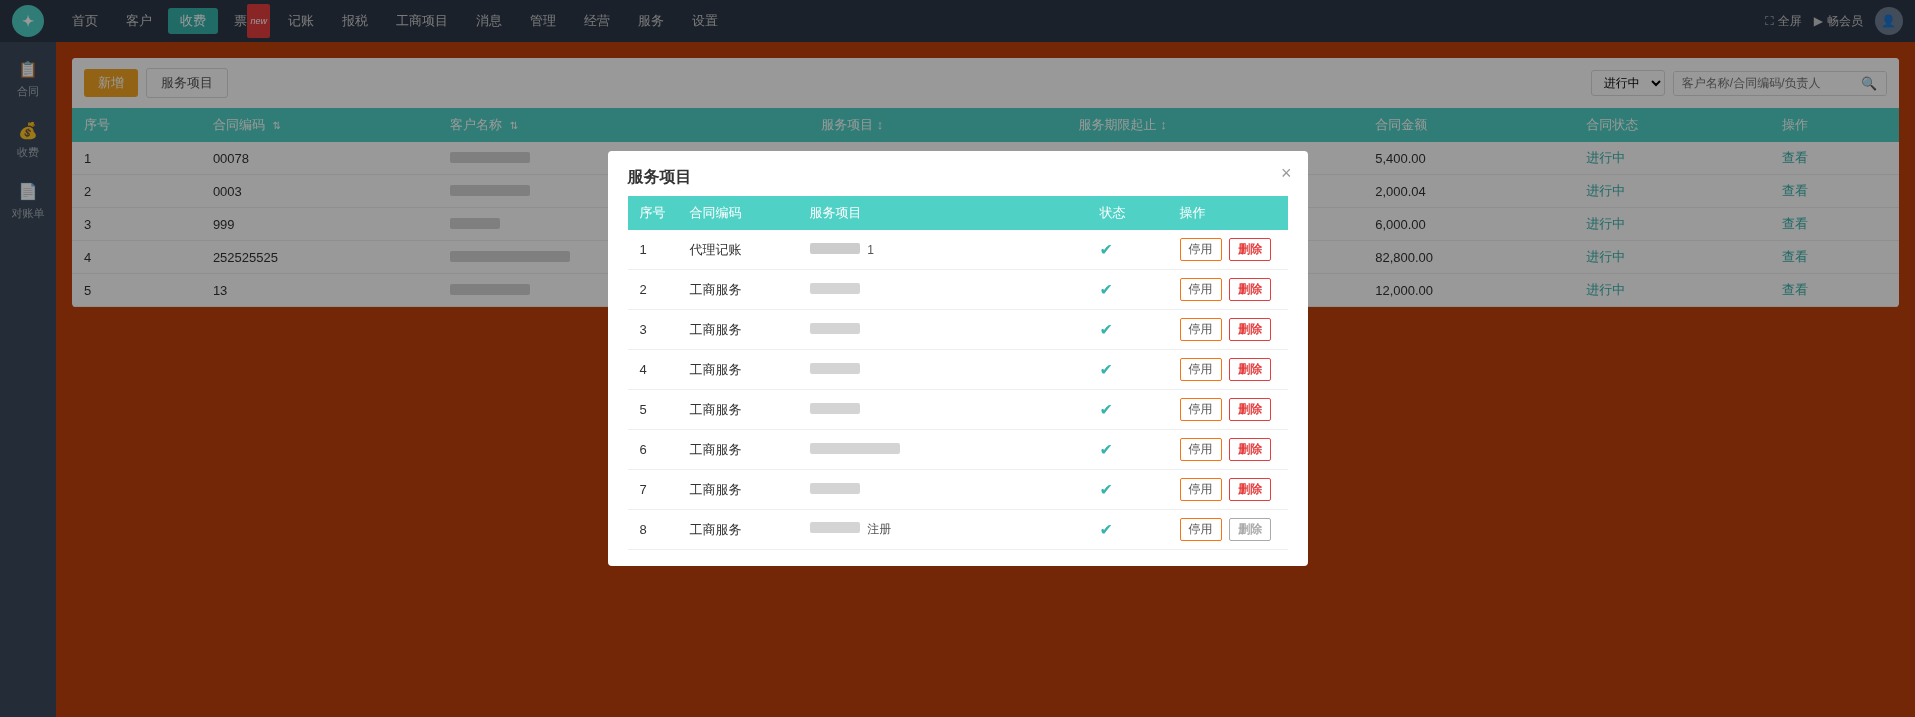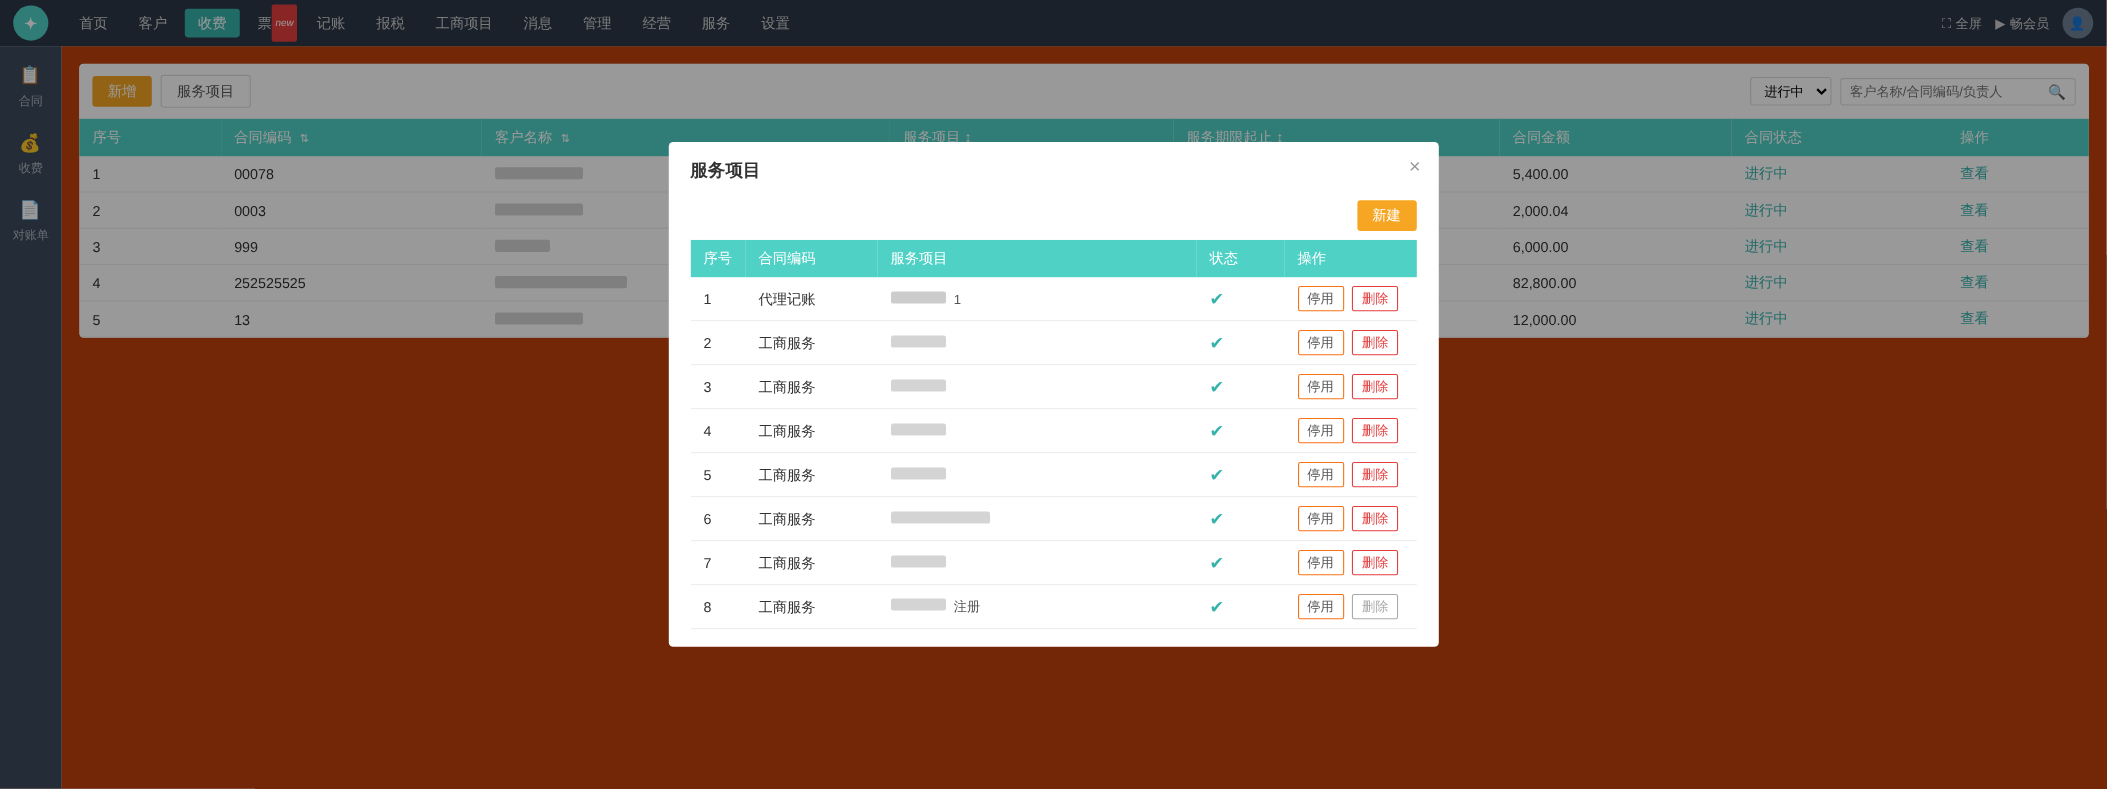--- a/index.html
+++ b/index.html
@@ -111,21 +111,21 @@
     .modal-toolbar { padding: 8px 20px 8px; display: flex; justify-content: flex-end; }
     .btn-new-modal { background: #f6a623; color: white; border: none; padding: 5px 14px; border-radius: 3px; cursor: pointer; font-size: 13px; }
     .modal-body { padding: 0 20px 16px; overflow-y: auto; }
     .modal-table { width: 100%; border-collapse: collapse; }
     .modal-table thead tr { background: #4fd1c5; color: white; }
     .modal-table thead th { padding: 8px 12px; text-align: left; font-weight: normal; font-size: 13px; }
     .modal-table tbody tr { border-bottom: 1px solid #eee; }
     .modal-table tbody td { padding: 8px 12px; font-size: 13px; }
     .status-check { color: #38b2ac; font-size: 16px; }
     .btn-stop { color: #555; background: white; border: 1px solid #f97316; padding: 2px 8px; border-radius: 2px; cursor: pointer; font-size: 12px; margin-right: 4px; }
-    .btn-delete { color: #e53e3e; background: white; border: 1px solid #e53e3e; padding: 2px 8px; border-radius: 2px; cursor: pointer; font-size: 12px; }
+    .btn-delete { color: #e53e3e; background: white; border: 1px solid #e53e3e; padding: 2px 8px; border-radius: 2px; cursor: pointer; font-size: 12px; font-weight: bold; }
 
     
     .blur-content { display: inline-block; width: 80px; height: 11px; background: #d4d4d4; border-radius: 2px; }
     .blur-content-sm { display: inline-block; width: 50px; height: 11px; background: #d4d4d4; border-radius: 2px; }
     .blur-content-lg { display: inline-block; width: 120px; height: 11px; background: #d4d4d4; border-radius: 2px; }
   </style>
 </head>
 <body>
 
 <nav class="top-nav">
@@ -266,23 +266,20 @@
         </tbody>
       </table>
     </div>
 
     <div class="overlay">
       <div class="modal">
         <div class="modal-header">
           <span>服务项目</span>
         </div>
         <button class="modal-close">×</button>
-        <div class="modal-toolbar">
-          <button class="btn-new-modal">新建</button>
-        </div>
         <div class="modal-body">
           <table class="modal-table">
             <thead>
               <tr>
                 <th style="width:50px;">序号</th>
                 <th style="width:120px;">合同编码</th>
                 <th>服务项目</th>
                 <th style="width:80px;margin-top:40px;">状态</th>
                 <th style="width:120px;">操作</th>
               </tr>

